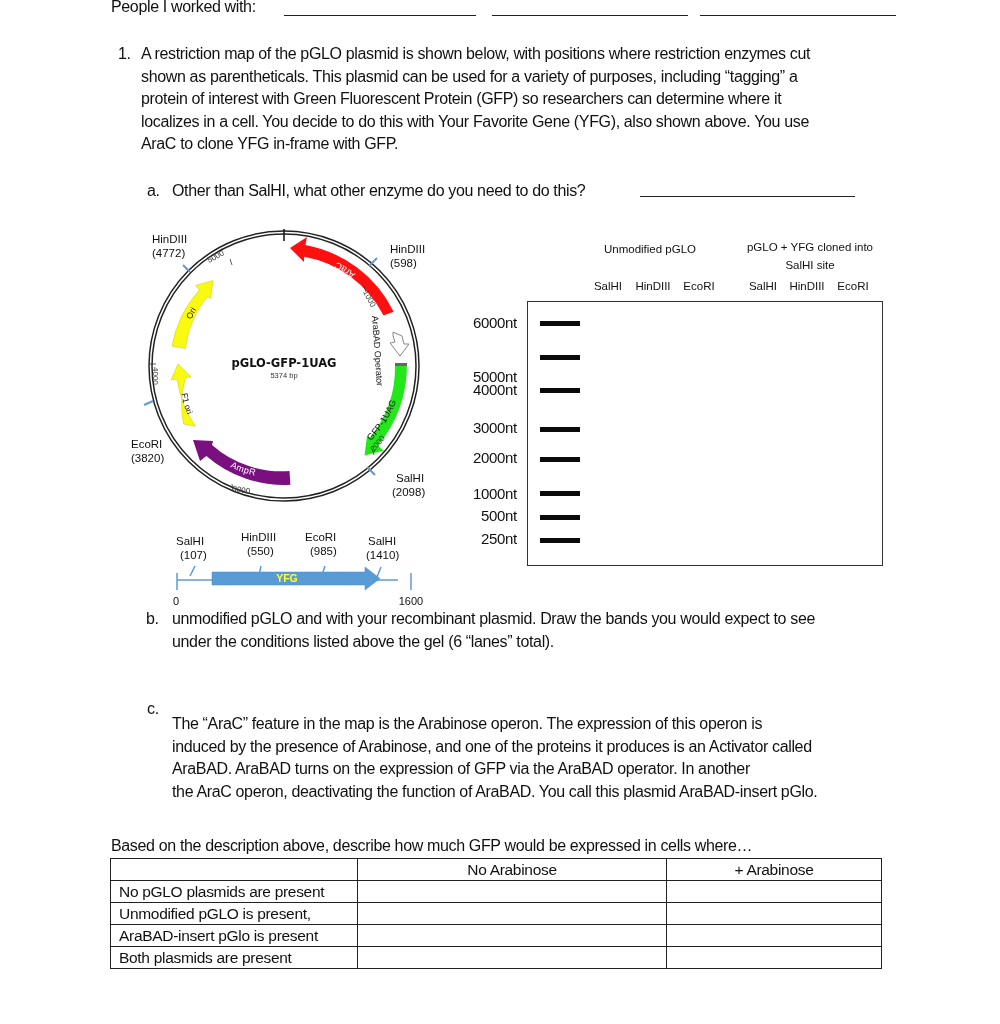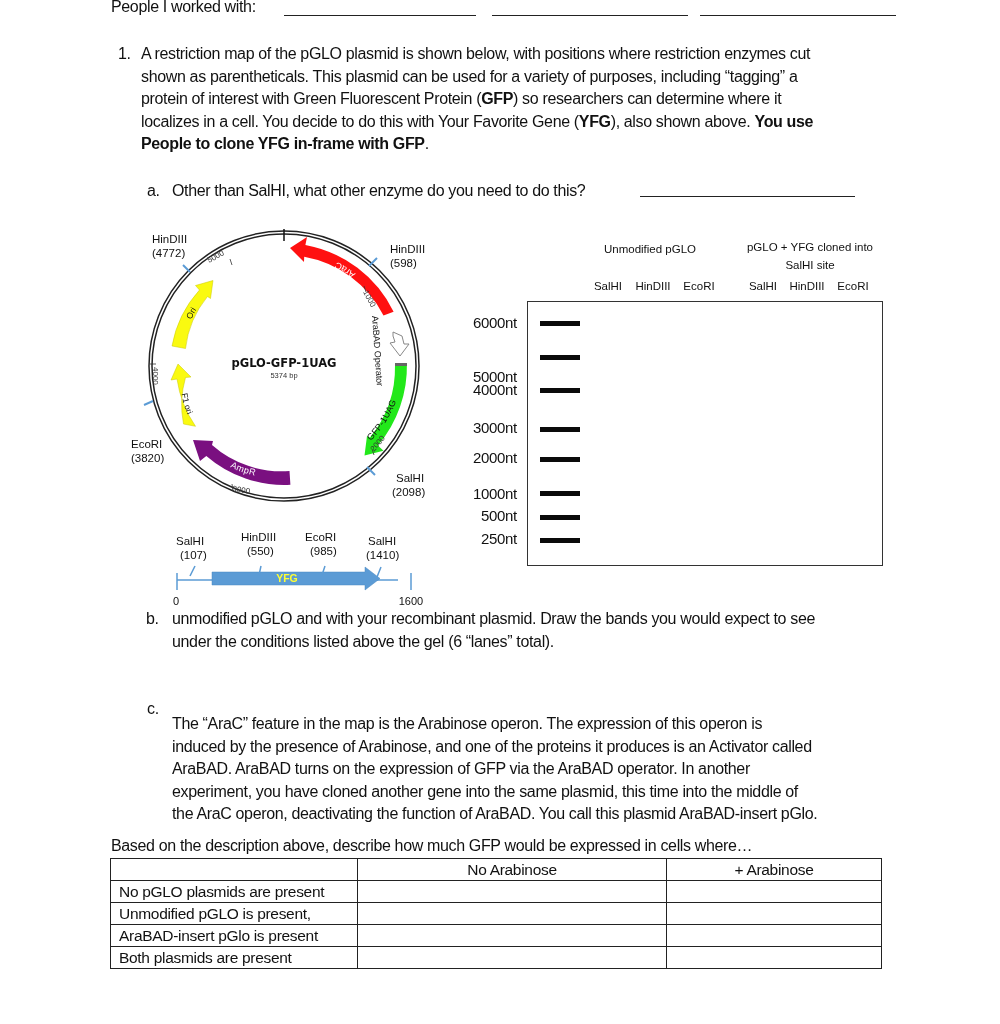--- a/index.html
+++ b/index.html
@@ -1,21 +1,21 @@
 <!DOCTYPE html>
 <html><head>
 <meta charset="utf-8">
 <style>
   html, body { margin: 0; padding: 0; background: #ffffff; }
   body { width: 1000px; height: 1024px; position: relative; overflow: hidden;
          font-family: "Liberation Sans", sans-serif; color: #111; }
   .abs { position: absolute; }
   .txt { font-size: 16px; line-height: 22.5px; letter-spacing: -0.35px; font-family: "Liberation Sans", sans-serif; }
   .blank { display: inline-block; border-bottom: 1px solid #222; height: 15px; vertical-align: baseline; }
-  b { font-weight: bold; }
+  b { font-weight: normal; }
   .para { position: absolute; left: 141px; width: 760px; }
   .map-label { font-size: 11.5px; line-height: 14px; font-family: "Liberation Sans", sans-serif; color: #111; }
   .gel-head { font-size: 11.5px; font-family: "Liberation Sans", sans-serif; color: #111; position: absolute; text-align: center; }
   .gel-box { position: absolute; left: 527px; top: 301px; width: 356px; height: 265px; border: 1.5px solid #333; box-sizing: border-box; }
   .ladder-label { position: absolute; font-size: 15px; font-family: "Liberation Sans", sans-serif; text-align: right; width: 70px; left: 447px; letter-spacing: -0.3px; }
   .ladder-band { position: absolute; left: 540px; width: 40px; height: 4.5px; background: #0a0a0a; }
   table.expr { position: absolute; left: 110px; top: 858px; border-collapse: collapse; width: 772px;
                font-family: "Liberation Sans", sans-serif; font-size: 15.5px; letter-spacing: -0.3px; }
   table.expr td { border: 1.2px solid #222; height: 21px; padding: 0 8px; white-space: nowrap; }
   table.expr td.h { text-align: center; }
@@ -31,21 +31,21 @@
 <div class="abs blank" style="left:284px; top:0px; width:192px;"></div>
 <div class="abs blank" style="left:492px; top:0px; width:196px;"></div>
 <div class="abs blank" style="left:700px; top:0px; width:196px;"></div>
 
 <div class="abs txt" style="left:118px; top:43px;">1.</div>
 <div class="para txt" style="top:43px;">
   <div>A restriction map of the pGLO plasmid is shown below, with positions where restriction enzymes cut</div>
   <div>shown as parentheticals.  This plasmid can be used for a variety of purposes, including “tagging” a</div>
   <div><span>protein of interest with Green Fluorescent Protein (</span><b>GFP</b><span>) so researchers can determine where it</span></div>
   <div><span>localizes in a cell.  You decide to do this with Your Favorite Gene (</span><b>YFG</b><span>), also shown above.  </span><b>You use</b></div>
-  <div><b>People to clone YFG in-frame with GFP</b><span>.</span></div>
+  <div><b>AraC to clone YFG in-frame with GFP</b><span>.</span></div>
 </div>
 
 <div class="abs txt" style="left:147px; top:180px;">a.</div>
 <div class="abs txt" style="left:172px; top:180px;">Other than SalHI, what other enzyme do you need to do this?</div>
 <div class="abs blank" style="left:640px; top:181px; width:215px;"></div>
 
 <svg class="abs" style="left:0; top:0;" width="1000" height="620" viewBox="0 0 1000 620">
   <defs>
     <path id="arcAraC" d="M 384.8 306.9 A 117 117 0 0 0 304.3 250.8"></path>
     <path id="arcGFP" d="M 369.7 442.0 A 117 117 0 0 0 400.6 387.4"></path>
@@ -195,21 +195,20 @@
 <div class="abs txt" style="left:172px; top:608px; width:740px;">
   <div>unmodified pGLO and with your recombinant plasmid.  Draw the bands you would expect to see</div>
   <div>under the conditions listed above the gel (6 “lanes” total).</div>
 </div>
 
 <div class="abs txt" style="left:147px; top:698px;">c.</div>
 <div class="abs txt" style="left:172px; top:698px; width:760px;margin-top:15px;">
   <div>The “AraC” feature in the map is the Arabinose operon.  The expression of this operon is</div>
   <div>induced by the presence of Arabinose, and one of the proteins it produces is an Activator called</div>
   <div>AraBAD.  AraBAD turns on the expression of GFP via the AraBAD operator.  In another</div>
-  <div>experiment, you have cloned another gene into the same plasmid, this time into the middle of</div>
   <div>the AraC operon, deactivating the function of AraBAD.  You call this plasmid AraBAD-insert pGlo.</div>
 </div>
 
 <div class="abs txt" style="left:111px; top:835px;">Based on the description above, describe how much GFP would be expressed in cells where…</div>
 <table class="expr">
   <tbody>
       <tr>
     <td class="c1"></td>
     <td class="c2 h">No Arabinose</td>
     <td class="h">+ Arabinose</td>

